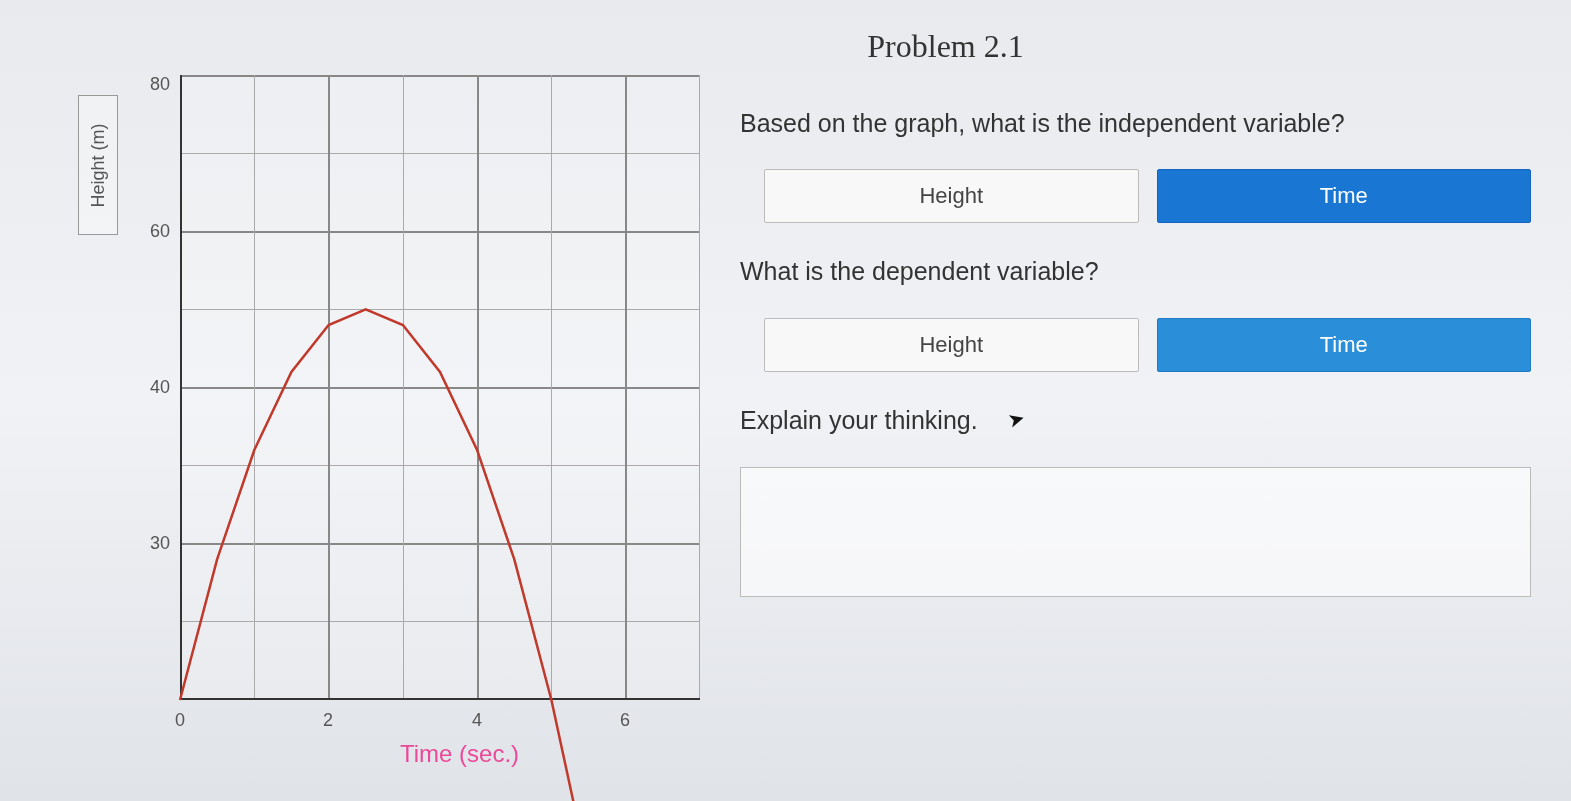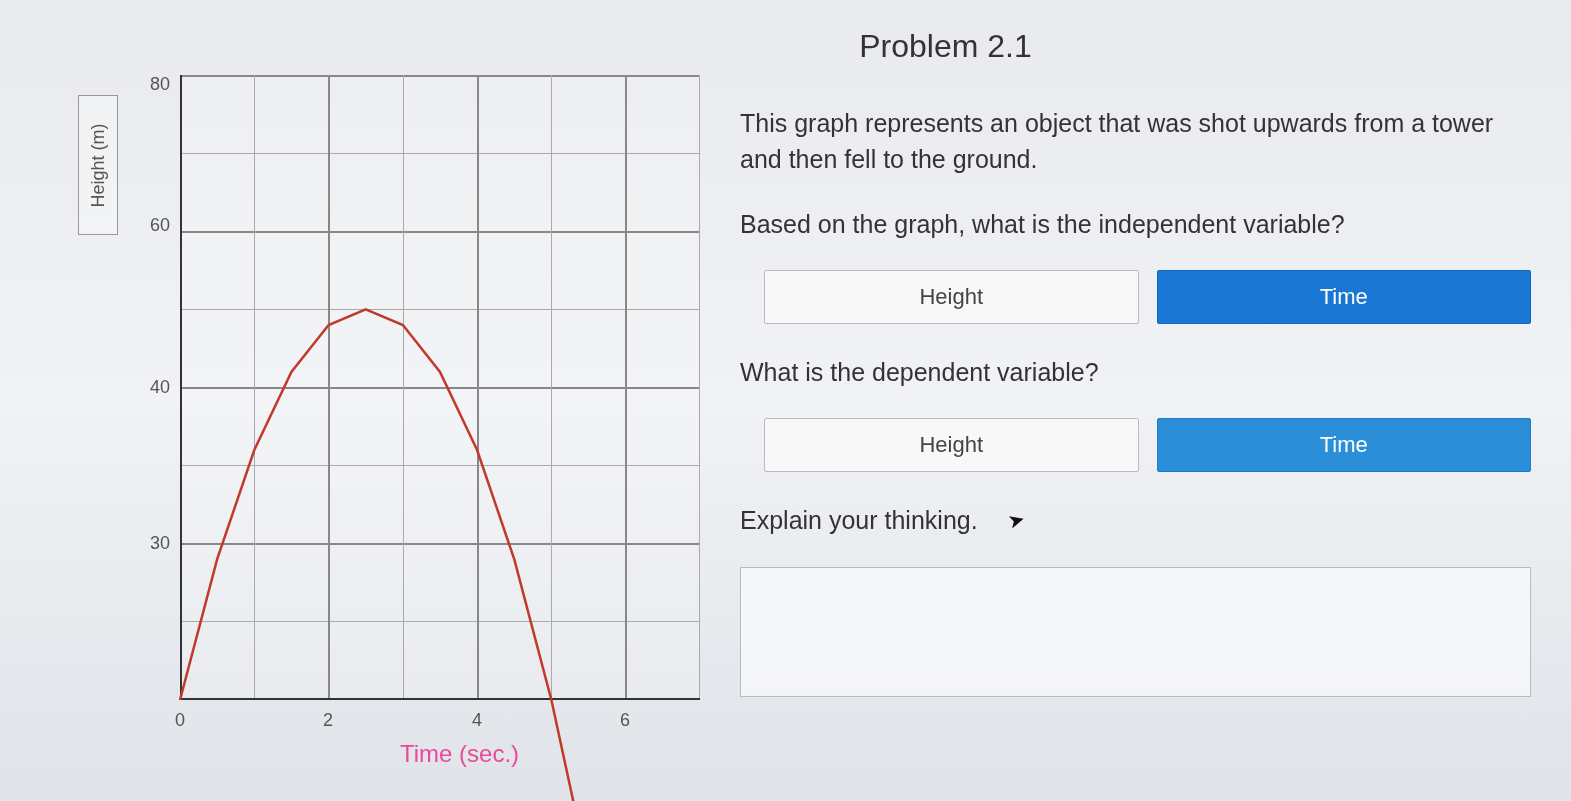--- a/index.html
+++ b/index.html
@@ -12,20 +12,21 @@
     position: relative;
   }
   .page-title {
     text-align: center;
     font-size: 32px;
     color: #333;
     padding-top: 28px;
     padding-bottom: 10px;
     padding-left: 320px;
     font-weight: 400;
+    font-family: Liberation Serif, serif;
   }
   .content {
     display: flex;
     gap: 40px;
     padding: 0 40px;
   }
   .chart-wrap {
     position: relative;
     width: 660px;
     height: 690px;
@@ -163,21 +164,21 @@
 
 <div class="page-title">Problem 2.1</div>
 
 <div class="content">
   <div class="chart-wrap">
     <div class="yaxis-label-box">
       <span class="yaxis-label">Height (m)</span>
     </div>
 
     <div class="y-tick-label" style="top:9px">80</div>
-    <div class="y-tick-label" style="top:150px">60</div>
+    <div class="y-tick-label" style="top:156px">60</div>
     <div class="y-tick-label" style="top:312px">40</div>
     <div class="y-tick-label" style="top:468px">30</div>
 
     <div class="x-tick-label" style="left:140px">0</div>
     <div class="x-tick-label" style="left:288px">2</div>
     <div class="x-tick-label" style="left:437px">4</div>
     <div class="x-tick-label" style="left:585px">6</div>
 
     <div class="xaxis-label">Time (sec.)</div>
 
@@ -203,21 +204,20 @@
       <div class="axis-line" style="left:0;top:0;width:2px;height:625px"></div>
       <div class="axis-line" style="left:0;top:623px;width:520px;height:2px"></div>
 
       <svg class="curve" viewBox="0 0 520 625" preserveAspectRatio="none">
         <path id="curve-path" fill="none" stroke="#c0392b" stroke-width="2.5" d="M0.0 625.0 L37.1 484.4 L74.3 375.0 L111.4 296.9 L148.6 250.0 L185.7 234.4 L222.9 250.0 L260.0 296.9 L297.1 375.0 L334.3 484.4 L371.4 625.0 L408.6 796.9 L423.4 875.0"></path>
       </svg>
     </div>
   </div>
 
   <div class="right-panel">
-    <p class="question-text">This graph represents an object that was shot upwards from a tower and then fell to the ground.</p>
 
     <p class="question-text">Based on the graph, what is the independent variable?</p>
     <div class="button-row">
       <button class="answer-btn">Height</button>
       <button class="answer-btn selected">Time</button>
     </div>
 
     <p class="question-text">What is the dependent variable?</p>
     <div class="button-row">
       <button class="answer-btn">Height</button>

